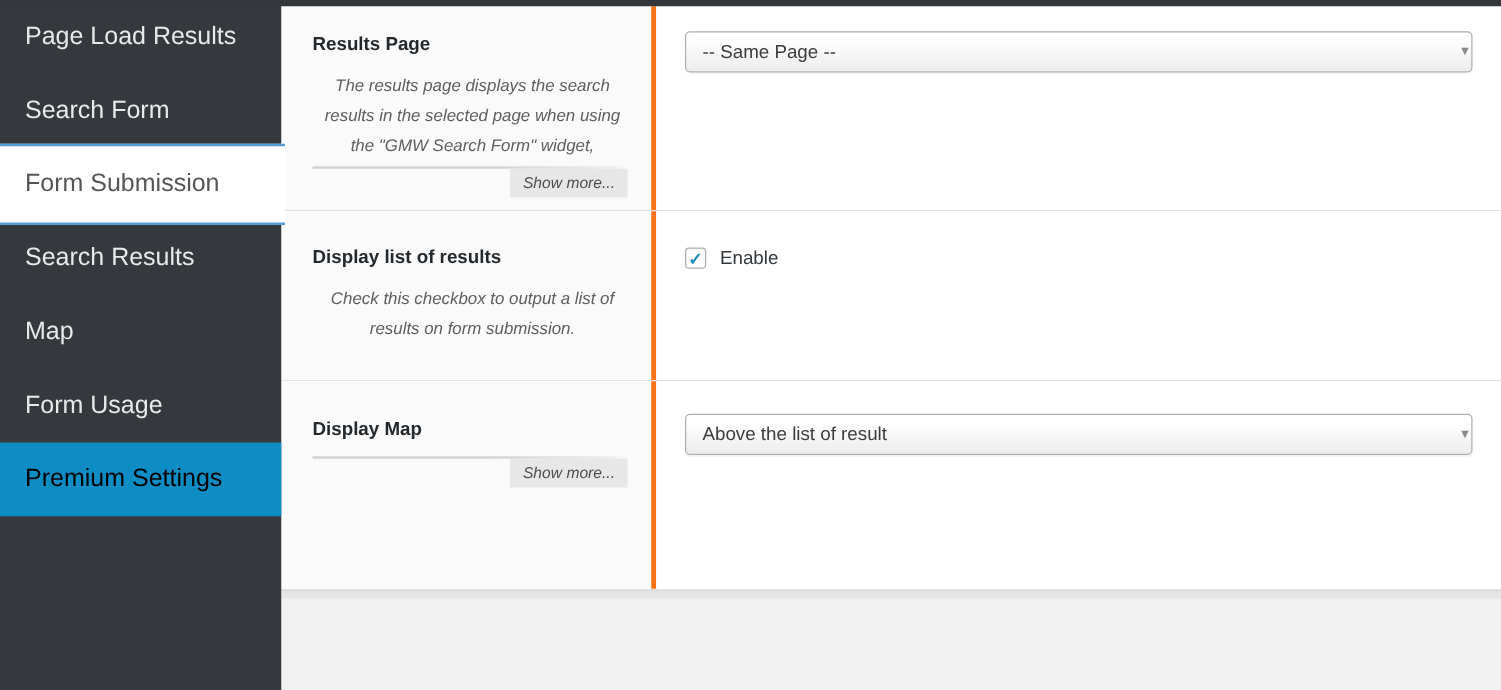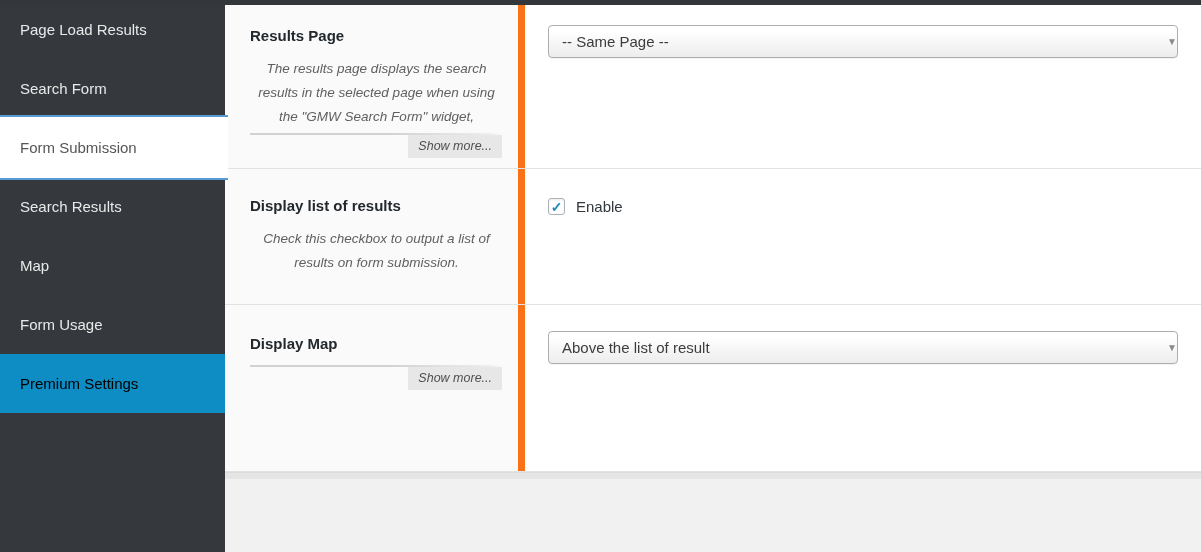--- a/index.html
+++ b/index.html
@@ -14,41 +14,41 @@
     position:absolute; top:0; left:0; width:1201px; height:5px;
     background:#33373b; z-index:4;
   }
   
   .sidebar {
     position:absolute; top:0; left:0; width:225px; height:552px;
     background:#35393d; z-index:2;
   }
   .tab {
     height:59px; display:flex; align-items:center;
-    padding-left:20px; color:#e8e9e9; font-size:15px; cursor:pointer;
+    padding-left:20px; color:#e8e9e9; font-size:20px; cursor:pointer;
   }
   .tab.active {
     background:#ffffff; color:#555;
     width:228px; height:65px; margin-top:-3px; margin-bottom:-3px;
     border-top:2px solid #569bd5; border-bottom:2px solid #569bd5;
     position:relative; z-index:3;align-items:center;
   }
   .tab.premium { background:#0e8cc4; color:#000000; }
   
   .content {
     position:absolute; top:5px; left:225px; width:976px; z-index:1;
     background:#fff;
   }
   .row { display:flex; border-bottom:1px solid #e2e2e2; background:#ffffff; }
   .row-1 { min-height:158px; }
   .row-2 { min-height:136px; }
   .row-3 { min-height:167px; }
   .label-col {
     width:300px; flex:0 0 300px;
-    background:#fafafa; border-right:7px solid #f97316;
+    background:#fafafa; border-right:4px solid #f97316;
     padding:22px 15px 10px 25px;
   }
   .row-2 .label-col { padding-top:28px; }
   .row-3 .label-col { padding-top:30px; }
   .row-title {
     font-size:15px; font-weight:700; color:#23282d; margin-bottom:13px;
     font-family:"Liberation Sans", sans-serif;
   }
   .row-desc {
     font-style:italic; font-size:13.5px; line-height:24px; color:#5f5f5f;

